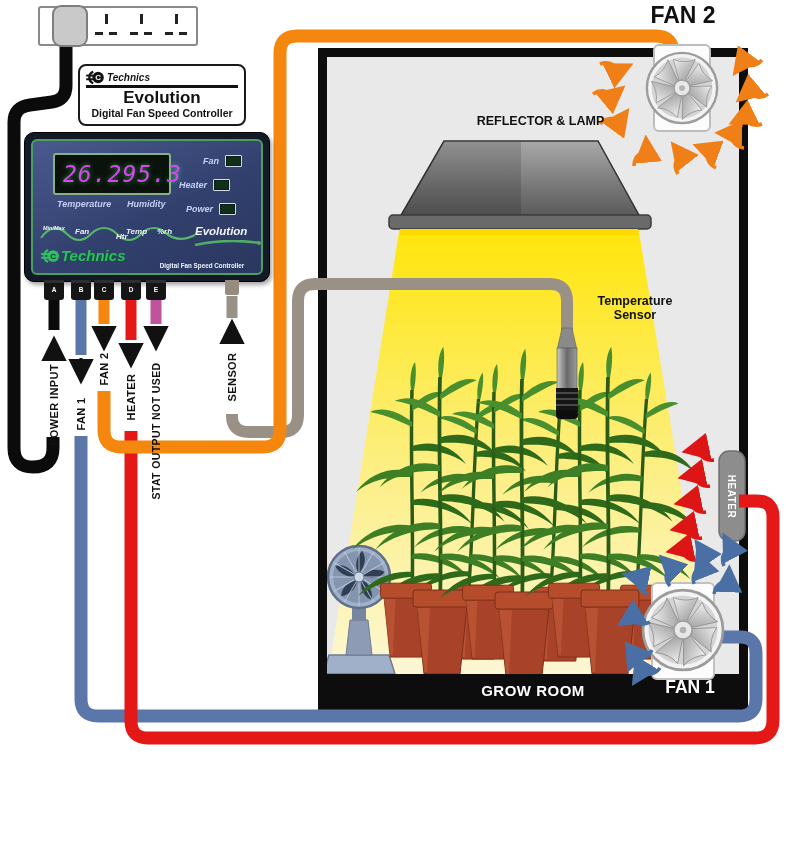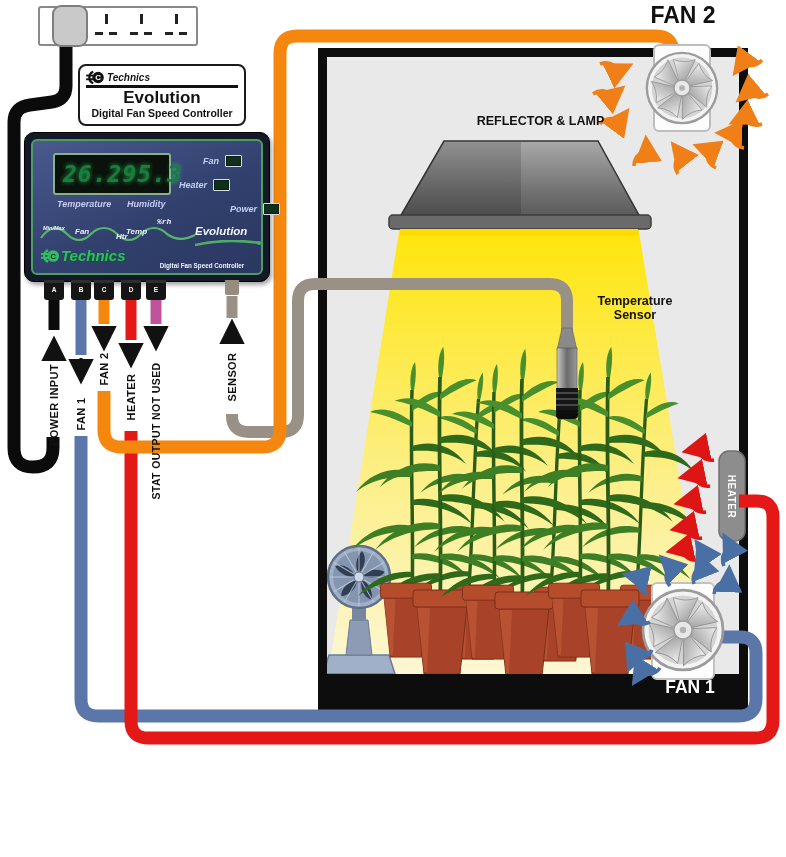--- a/index.html
+++ b/index.html
@@ -30,22 +30,22 @@
   .plate-sub{font-size:10.5px;font-weight:800;text-align:center;line-height:12px;color:#111;}
   
   .ctl{left:24px;top:132px;width:244px;height:148px;background:#141927;border:1px solid #000;
        border-radius:10px;z-index:10;box-shadow:2px 3px 4px rgba(0,0,0,.35);}
   .face{position:absolute;left:6px;top:6px;right:6px;bottom:6px;border-radius:6px;
         background:linear-gradient(155deg,#4a5a8e 0%,#32406e 55%,#2a3760 100%);
         border:2px solid #4f9e61;}
   .lcd{position:absolute;left:20px;top:12px;width:118px;height:42px;background:#0a120b;
        border:2px solid #87b18b;border-radius:3px;display:flex;align-items:center;
        justify-content:space-between;padding:0 8px;box-sizing:border-box;}
-  .digits{font-family:"DejaVu Sans Mono",monospace;font-weight:bold;font-style:italic;
-          font-size:23px;color:#15803d;text-shadow:0 0 5px rgba(70,255,120,.55);letter-spacing:1px;}
+  .digits{font-family:"DejaVu Sans Mono",monospace;font-weight:normal;font-style:italic;
+          font-size:23px;color:#d946ef;text-shadow:0 0 5px rgba(70,255,120,.55);letter-spacing:1px;}
   .lcd-cap{position:absolute;font-style:italic;font-size:9px;color:#c5cff2;font-weight:bold;}
   .ind-row{position:absolute;display:flex;align-items:center;gap:6px;}
   .ind-lbl{font-style:italic;font-size:9px;color:#c5cff2;font-weight:bold;width:34px;text-align:right;}
   .led{width:15px;height:10px;border:1.5px solid #d4daea;background:#10301a;border-radius:1px;
        box-shadow:inset 0 0 2px #000;}
   .btn-lbl{position:absolute;font-style:italic;font-weight:800;font-size:8px;color:#eef1f8;z-index:3;}
   .evo{position:absolute;left:162px;top:84px;font-style:italic;font-weight:800;font-size:11.5px;color:#f4f6fb;}
   .ect{position:absolute;left:8px;top:106px;display:flex;align-items:center;gap:2px;}
   .ect-txt{font-style:italic;font-weight:800;font-size:15px;color:#2fbf5f;text-shadow:1px 1px 0 #0a5c2b;}
   .tagline{position:absolute;left:116px;top:121px;width:106px;font-weight:800;font-size:6.3px;
@@ -331,33 +331,33 @@
       <span class="lcd-cap" style="left:94px;top:58px;">Humidity</span>
 
       <div class="ind-row" style="left:152px;top:14px;">
         <span class="ind-lbl">Fan</span>
         <span class="led"></span>
       </div>
       <div class="ind-row" style="left:140px;top:38px;">
         <span class="ind-lbl">Heater</span>
         <span class="led"></span>
       </div>
-      <div class="ind-row" style="left:146px;top:62px;margin-left:44px;">
+      <div class="ind-row" style="left:146px;top:62px;">
         <span class="ind-lbl">Power</span>
         <span class="led"></span>
       </div>
 
       <svg style="position:absolute;left:6px;top:82px;" width="158" height="24">
         <path d="M2 15 C10 3 20 3 28 11 C36 19 44 19 52 11 C60 3 70 3 78 11 C86 19 94 19 102 11 C110 3 120 3 128 11 C136 17 146 17 156 12" stroke="#58b56c" stroke-width="2.2" fill="none"></path>
       </svg>
       <span class="btn-lbl" style="left:10px;top:84px;font-size:5.5px;">Min/Max</span>
       <span class="btn-lbl" style="left:42px;top:86px;">Fan</span>
       <span class="btn-lbl" style="left:83px;top:91px;">Htr</span>
       <span class="btn-lbl" style="left:93px;top:86px;text-align:right;">Temp</span>
-      <span class="btn-lbl" style="left:124px;top:76px;font-family:Liberation Mono, monospace;">%rh</span>
+      <span class="btn-lbl" style="left:124px;top:86px;">%rh</span>
 
       <span class="evo">Evolution</span>
       <svg style="position:absolute;left:160px;top:99px;" width="70" height="8">
         <path d="M2 5 Q 35 -2 66 3" stroke="#4fae63" stroke-width="2.5" fill="none"></path>
         <circle cx="66" cy="3" r="2" fill="#4fae63"></circle>
       </svg>
 
       <div class="ect">
         <svg width="18" height="16" viewBox="0 0 20 17">
           <path d="M8 2 A7 7 0 0 0 8 15" stroke="#2fbf5f" stroke-width="2.6" fill="none"></path>
@@ -385,18 +385,19 @@
   <div class="vlabel" style="left:131px;top:397px;font-size:11px;">HEATER</div>
   <div class="vlabel" style="left:156px;top:431px;font-size:10.5px;">STAT OUTPUT NOT USED</div>
   <div class="vlabel" style="left:232px;top:377px;font-size:11px;">SENSOR</div>
 
   <div class="lbl" style="left:638px;top:2px;width:90px;font-size:23px;">FAN 2</div>
   <div class="lbl" style="left:438px;top:114px;width:205px;font-size:12.5px;">REFLECTOR &amp; LAMP</div>
   <div class="lbl" style="left:572px;top:294px;width:126px;font-size:12.5px;line-height:1.15;">
     <span>Temperature</span><br>
     <span>Sensor</span>
   </div>
+  <div class="lbl lbl-white" style="left:430px;top:682px;width:206px;font-size:15px;letter-spacing:.5px;">GROW ROOM</div>
   <div class="lbl lbl-white" style="left:646px;top:677px;width:88px;font-size:17.5px;">FAN 1</div>
   <div class="heater-box-label">
     <span>HEATER</span>
   </div>
 
 </div>
 
 </body></html>

